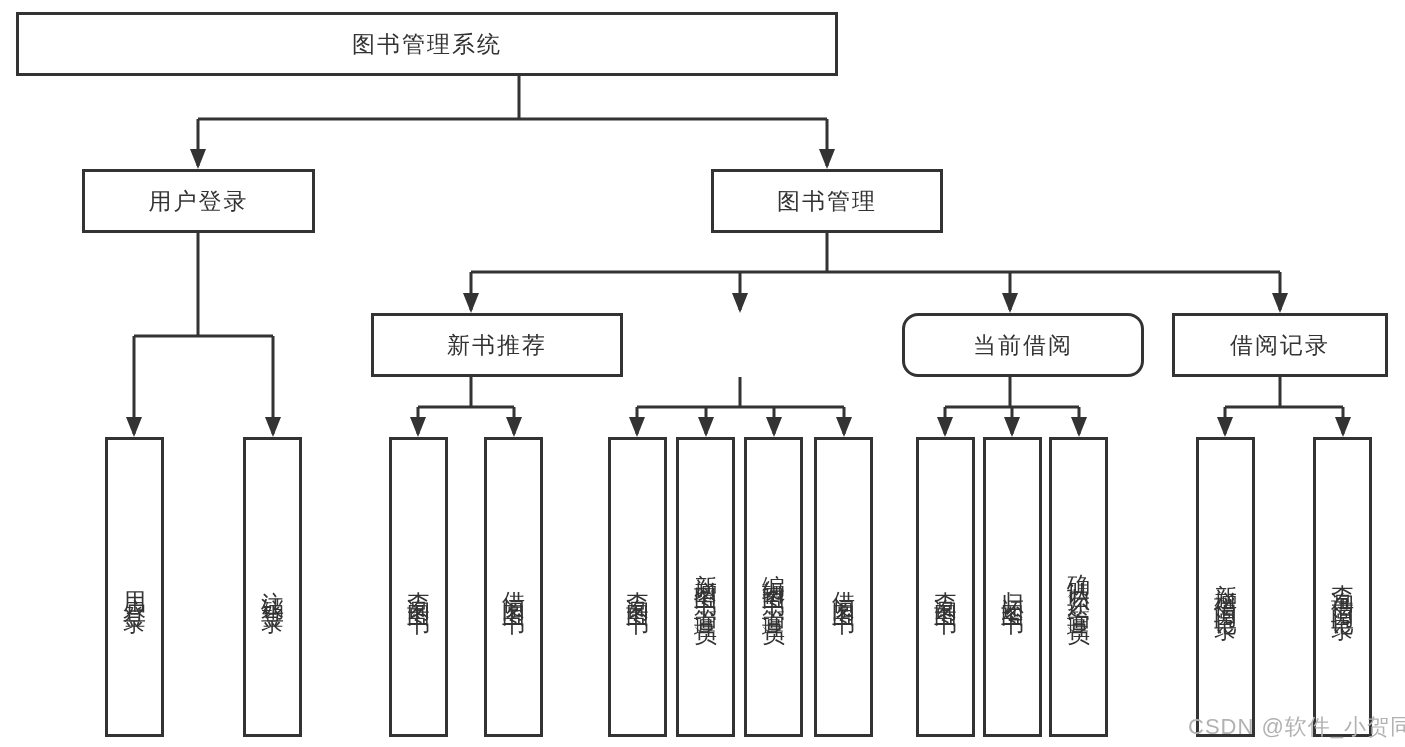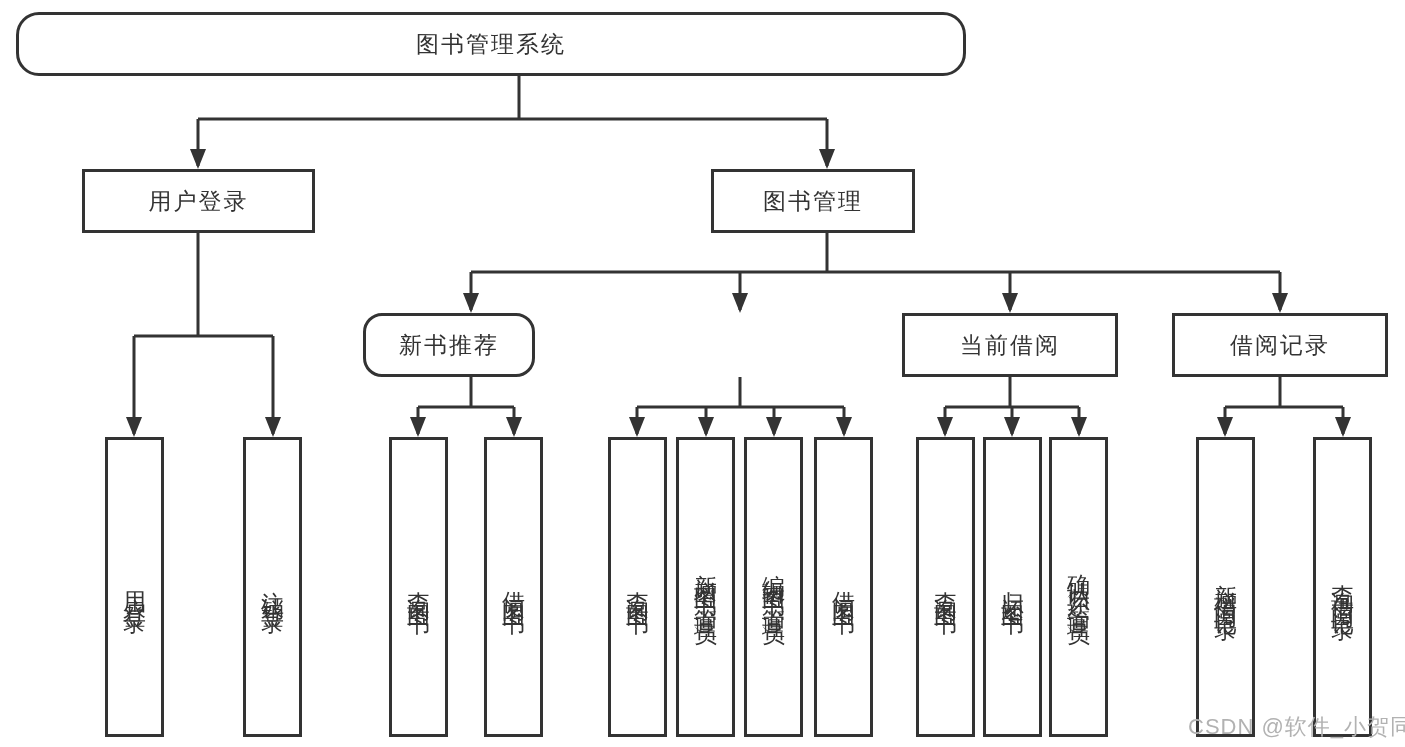--- a/index.html
+++ b/index.html
@@ -77,35 +77,35 @@
       <polygon points="774,437 766,417 782,417"></polygon>
       <polygon points="844,437 836,417 852,417"></polygon>
       <polygon points="945,437 937,417 953,417"></polygon>
       <polygon points="1012,437 1004,417 1020,417"></polygon>
       <polygon points="1079,437 1071,417 1087,417"></polygon>
       <polygon points="1225,437 1217,417 1233,417"></polygon>
       <polygon points="1343,437 1335,417 1351,417"></polygon>
     </g>
   </svg>
 
-  <div class="box hbox" style="left:16px; top:12px; width:950px;border-radius:23px;">
+  <div class="box hbox" style="left:16px; top:12px; width:822px;">
     <span>图书管理系统</span>
   </div>
 
   <div class="box hbox" style="left:82px; top:169px; width:233px;">
     <span>用户登录</span>
   </div>
-  <div class="box hbox" style="left:711px; top:169px; width:204px;justify-content:center;">
+  <div class="box hbox" style="left:711px; top:169px; width:232px;justify-content:center;">
     <span>图书管理</span>
   </div>
 
-  <div class="box hbox" style="left:363px; top:313px; width:172px;border-radius:19px;">
+  <div class="box hbox" style="left:371px; top:313px; width:252px;">
     <span>新书推荐</span>
   </div>
-  <div class="box hbox" style="left:902px; top:313px; width:216px;">
+  <div class="box hbox" style="left:902px; top:313px; width:242px;border-radius:16px;">
     <span>当前借阅</span>
   </div>
   <div class="box hbox" style="left:1172px; top:313px; width:216px;text-align:center;">
     <span>借阅记录</span>
   </div>
 
   <div class="box vbox" style="left:105px;">
     <span>用户登录</span>
   </div>
   <div class="box vbox" style="left:243px;">

